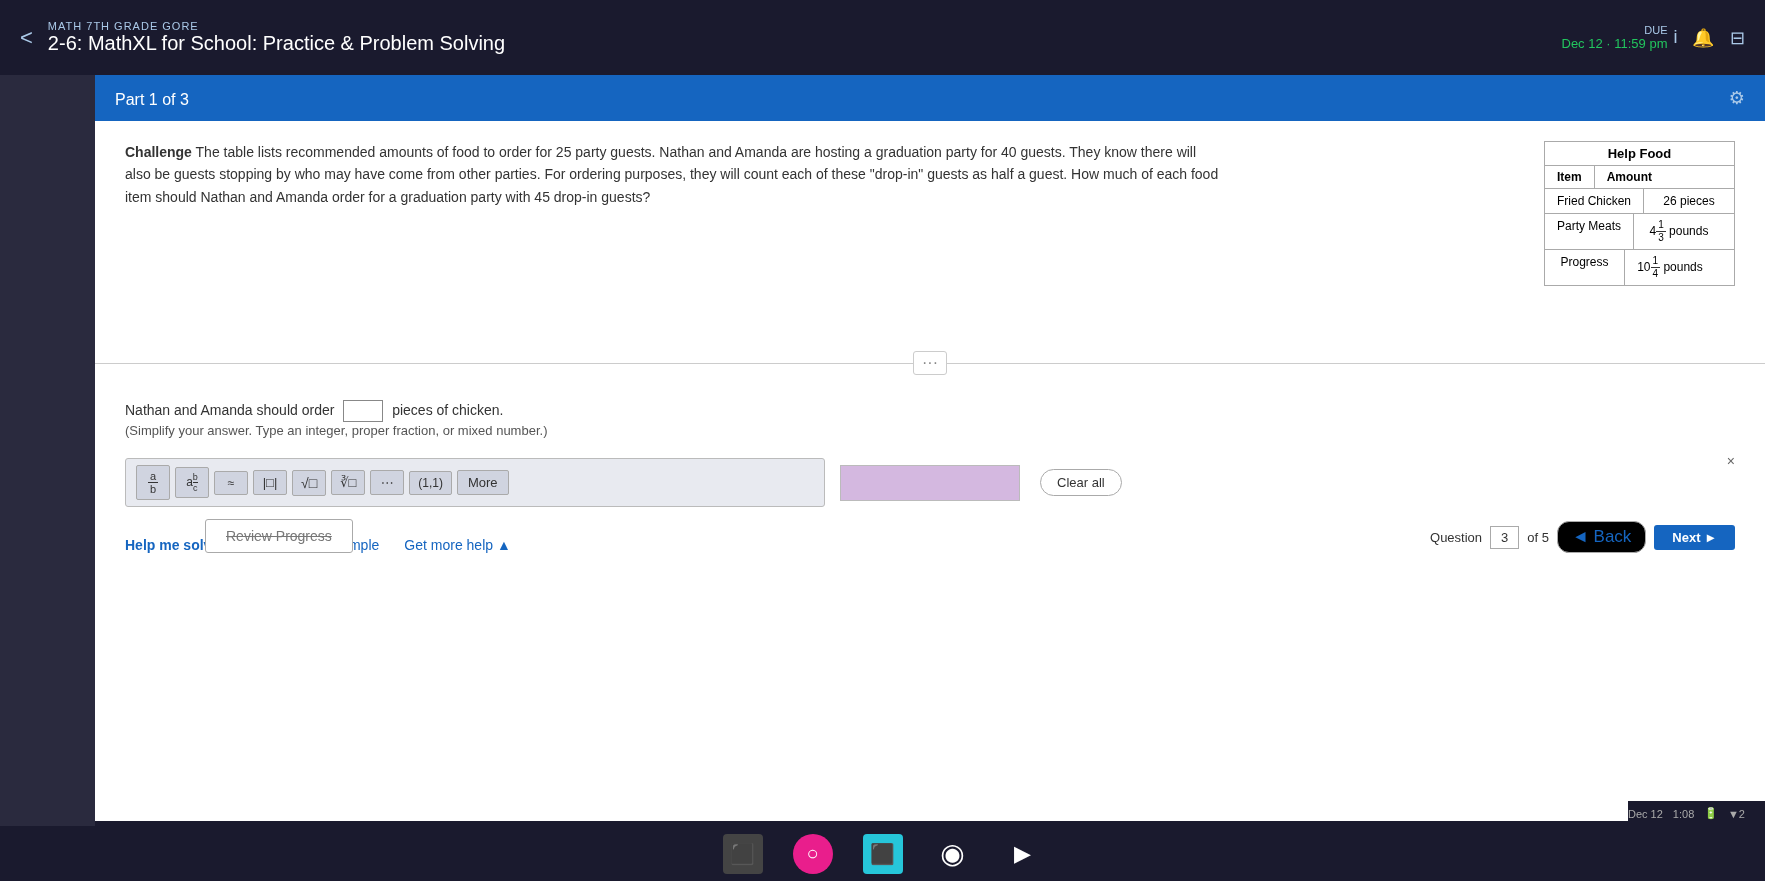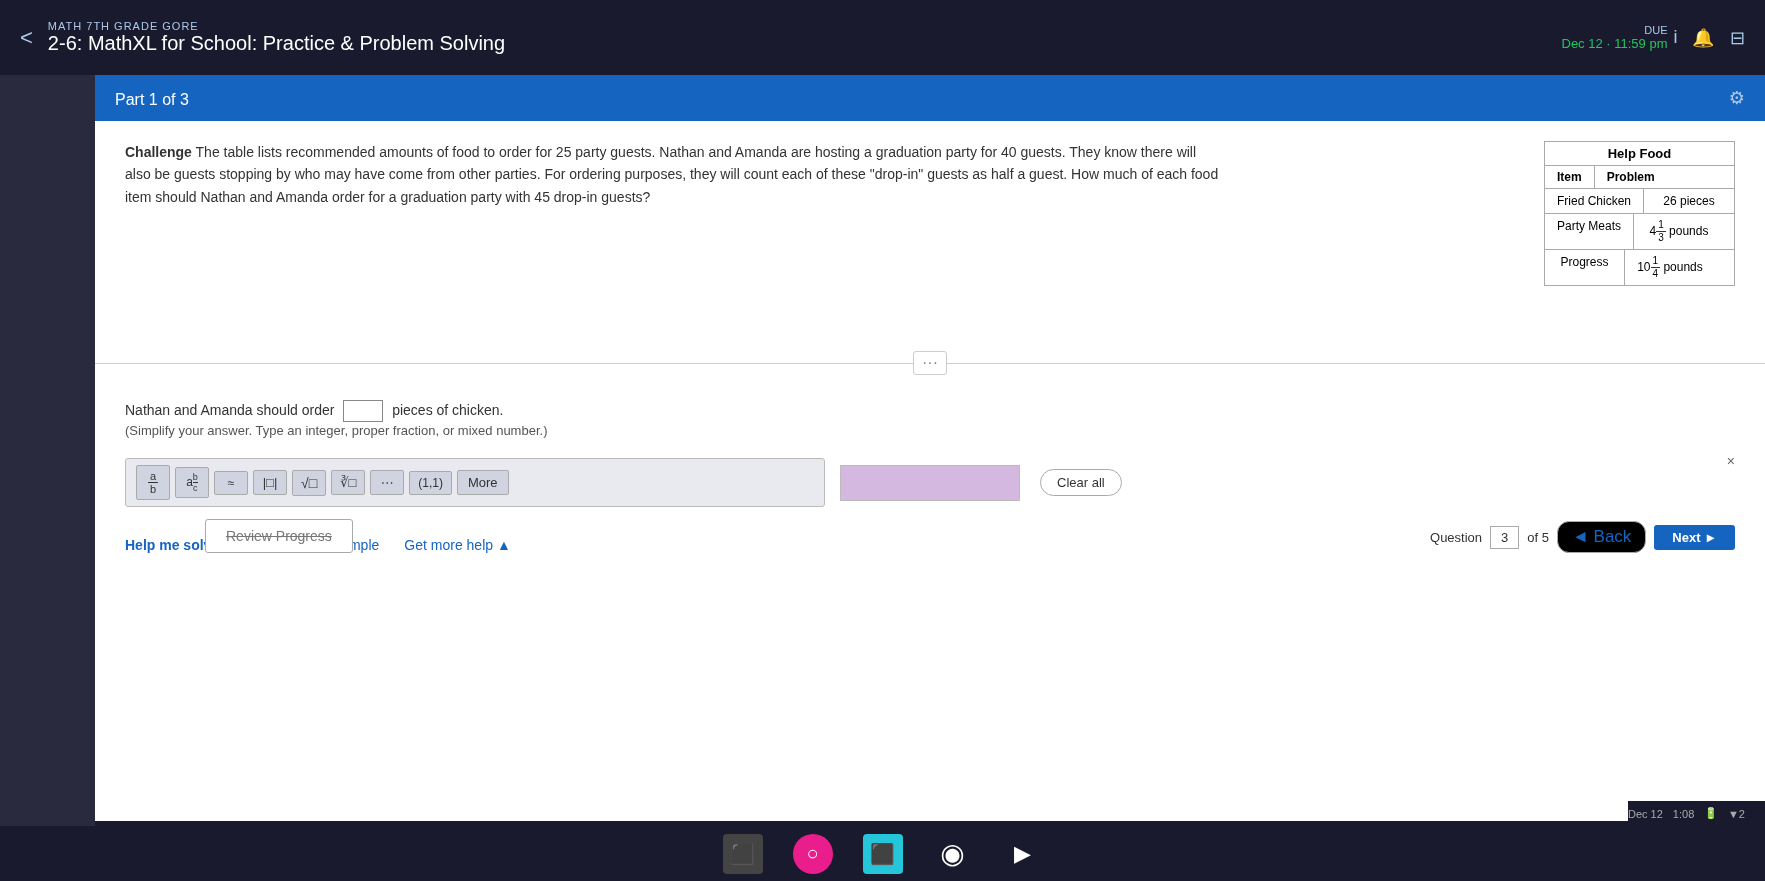--- a/index.html
+++ b/index.html
@@ -466,21 +466,21 @@
     <span>Part 1 of 3</span>
     <span class="gear-icon">⚙</span>
   </div>
 
   <div class="content-body">
 
     <div class="party-table-container">
       <div class="party-table-title">Help Food</div>
       <div class="party-table-header">
         <div class="party-table-header-cell">Item</div>
-        <div class="party-table-header-cell">Problem</div>
+        <div class="party-table-header-cell">Amount</div>
       </div>
       <div class="party-table-row">
         <div class="party-table-cell">Fried Chicken</div>
         <div class="party-table-cell">26 pieces</div>
       </div>
       <div class="party-table-row">
         <div class="party-table-cell">Party Meats</div>
         <div class="party-table-cell">4<span class="frac">
               <span class="frac-num">1</span>
               <span class="frac-den">3</span>

